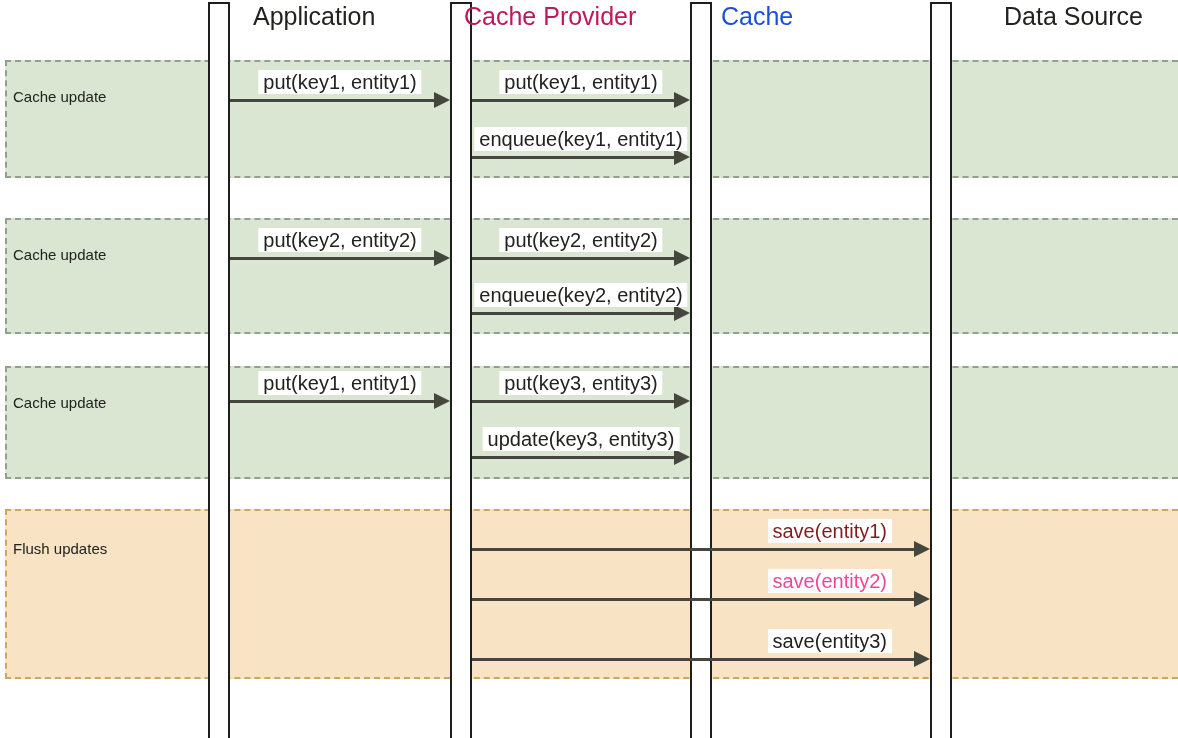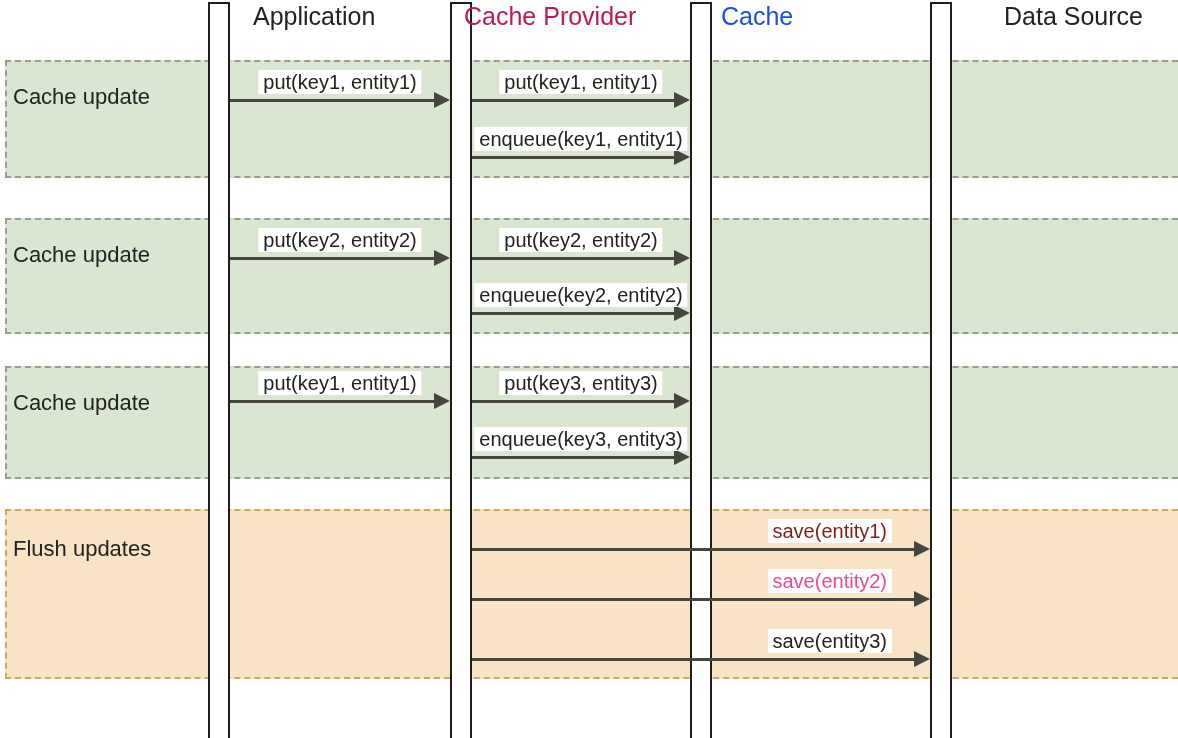--- a/index.html
+++ b/index.html
@@ -17,21 +17,21 @@
     width: 1173px;
     box-sizing: border-box;
     border-top: 2px dashed;
     border-bottom: 2px dashed;
     border-left: 2px dashed;
     z-index: 1;
   }
   .phase-label {
     position: absolute;
     left: 13px;
-    font-size: 22px;
+    font-size: 15px;
     line-height: 24px;
     white-space: nowrap;
     z-index: 4;
   }
   .bar {
     position: absolute;
     top: 2px;
     height: 750px;
     width: 22px;
     box-sizing: border-box;
@@ -118,21 +118,21 @@
       <div class="msg-arrow" style="left: 674px; top: 305px; border-left-color: rgb(69, 70, 61);"></div>
       <span class="msg-label centered" style="top: 283px; color: rgb(32, 35, 31); left: 581px;">enqueue(key2, entity2)</span>
       <div class="msg-line" style="left: 230px; width: 206px; top: 400px; background: rgb(69, 70, 61);"></div>
       <div class="msg-arrow" style="left: 434px; top: 393px; border-left-color: rgb(69, 70, 61);"></div>
       <span class="msg-label centered" style="top: 371px; color: rgb(32, 35, 31); left: 340px;">put(key1, entity1)</span>
       <div class="msg-line" style="left: 472px; width: 204px; top: 400px; background: rgb(69, 70, 61);"></div>
       <div class="msg-arrow" style="left: 674px; top: 393px; border-left-color: rgb(69, 70, 61);"></div>
       <span class="msg-label centered" style="top: 371px; color: rgb(32, 35, 31); left: 581px;">put(key3, entity3)</span>
       <div class="msg-line" style="left: 472px; width: 204px; top: 456px; background: rgb(69, 70, 61);"></div>
       <div class="msg-arrow" style="left: 674px; top: 449px; border-left-color: rgb(69, 70, 61);"></div>
-      <span class="msg-label centered" style="top: 427px; color: rgb(32, 35, 31); left: 581px;">enqueue(key3, entity3)</span>
+      <span class="msg-label centered" style="top: 427px; color: rgb(32, 35, 31); left: 581px;">update(key3, entity3)</span>
       <div class="msg-line" style="left: 472px; width: 444px; top: 548px; background: rgb(69, 70, 61);"></div>
       <div class="msg-arrow" style="left: 914px; top: 541px; border-left-color: rgb(69, 70, 61);"></div>
       <span class="msg-label" style="top: 519px; color: #7f1d1d; right: 286px;">save(entity1)</span>
       <div class="msg-line" style="left: 472px; width: 444px; top: 598px; background: rgb(69, 70, 61);"></div>
       <div class="msg-arrow" style="left: 914px; top: 591px; border-left-color: rgb(69, 70, 61);"></div>
       <span class="msg-label" style="top: 569px; color: #ec4899; right: 286px;">save(entity2)</span>
       <div class="msg-line" style="left: 472px; width: 444px; top: 658px; background: rgb(69, 70, 61);"></div>
       <div class="msg-arrow" style="left: 914px; top: 651px; border-left-color: rgb(69, 70, 61);"></div>
       <span class="msg-label" style="top: 629px; color: rgb(32, 35, 31); right: 286px;">save(entity3)</span>
     </div>

